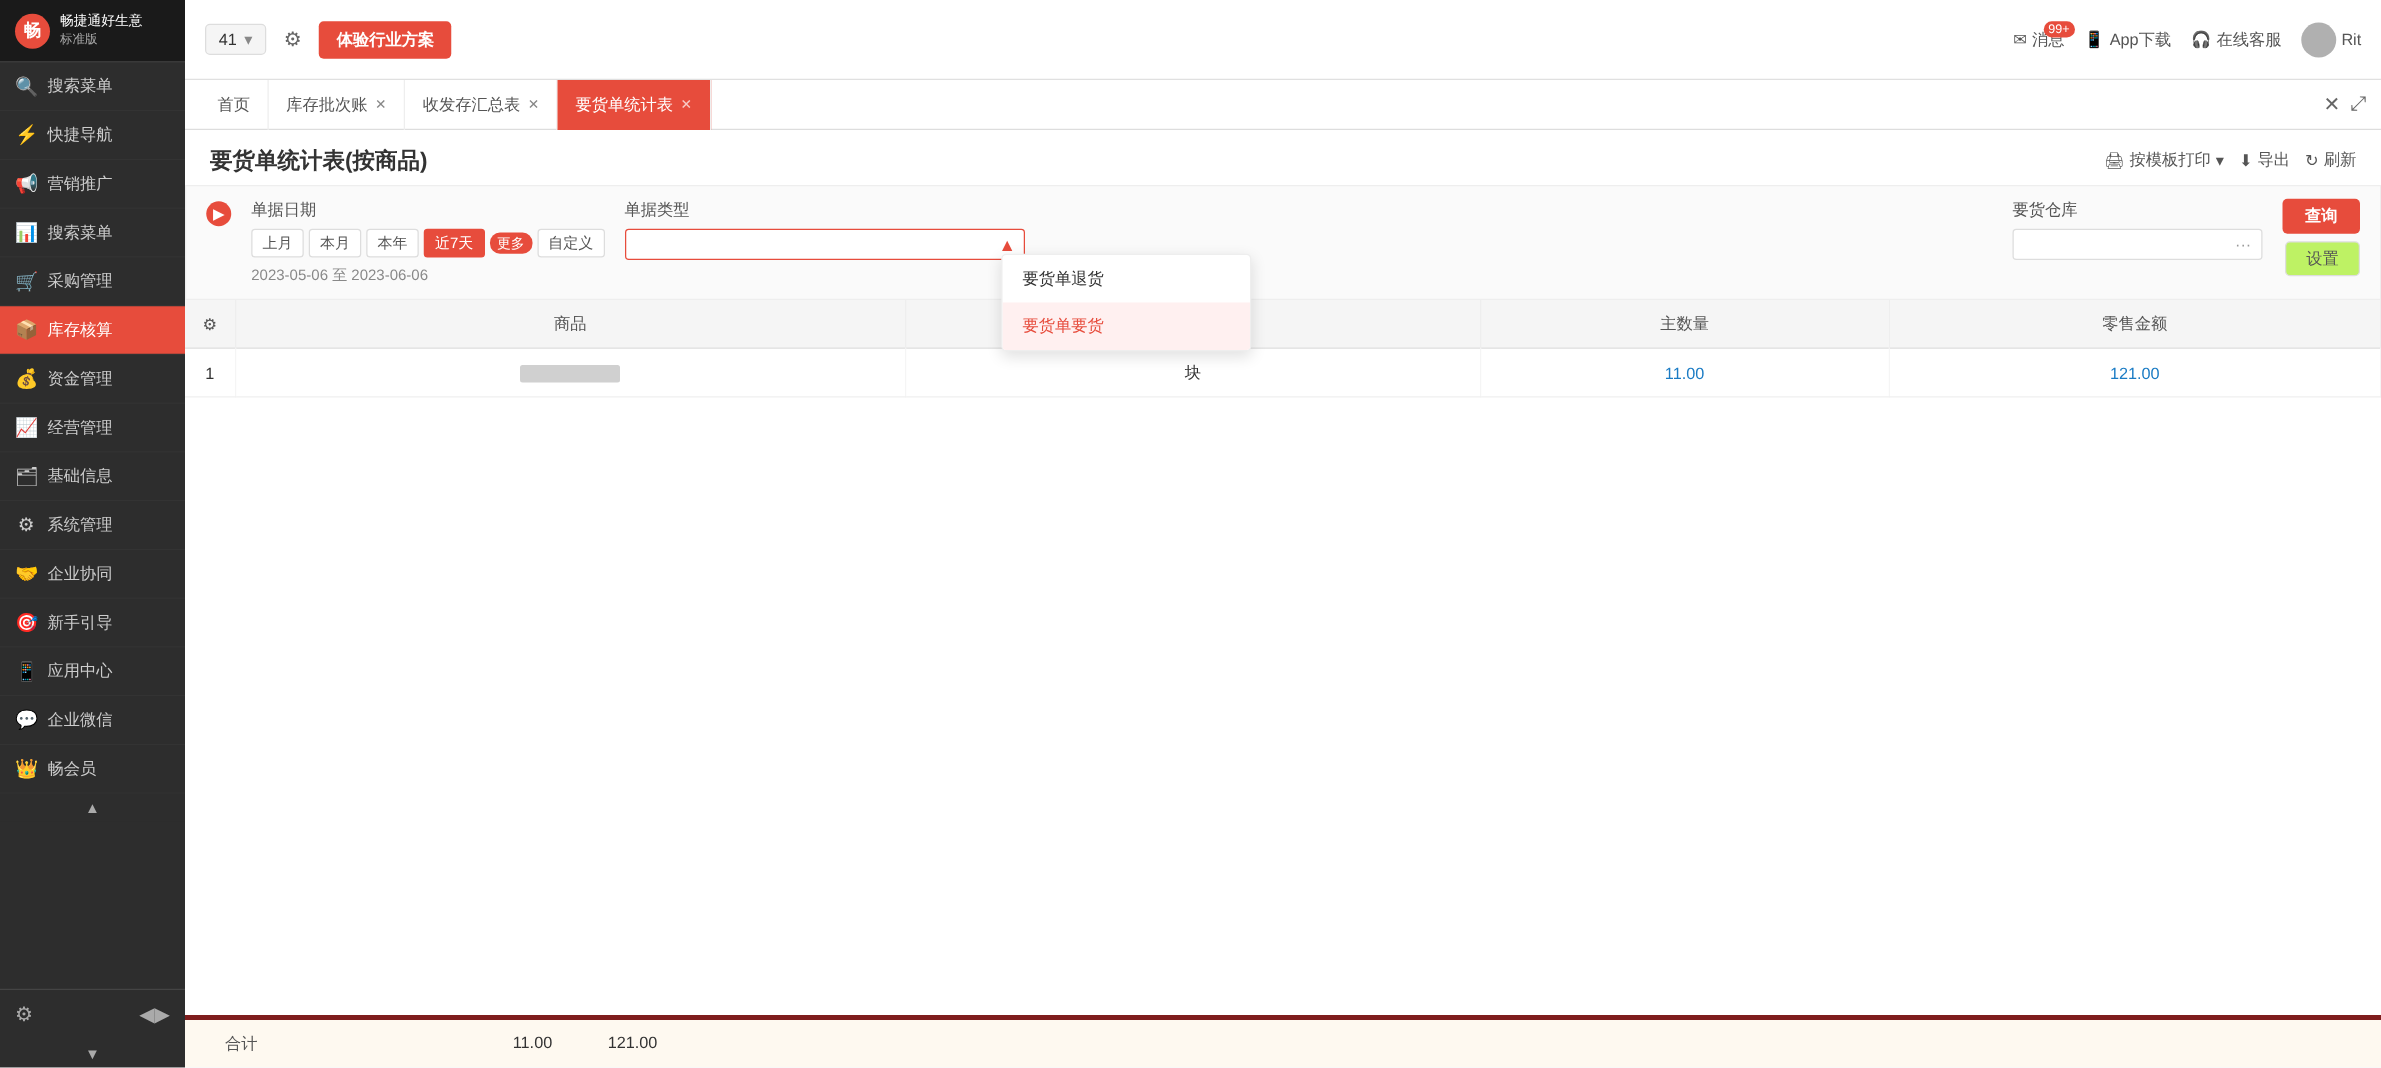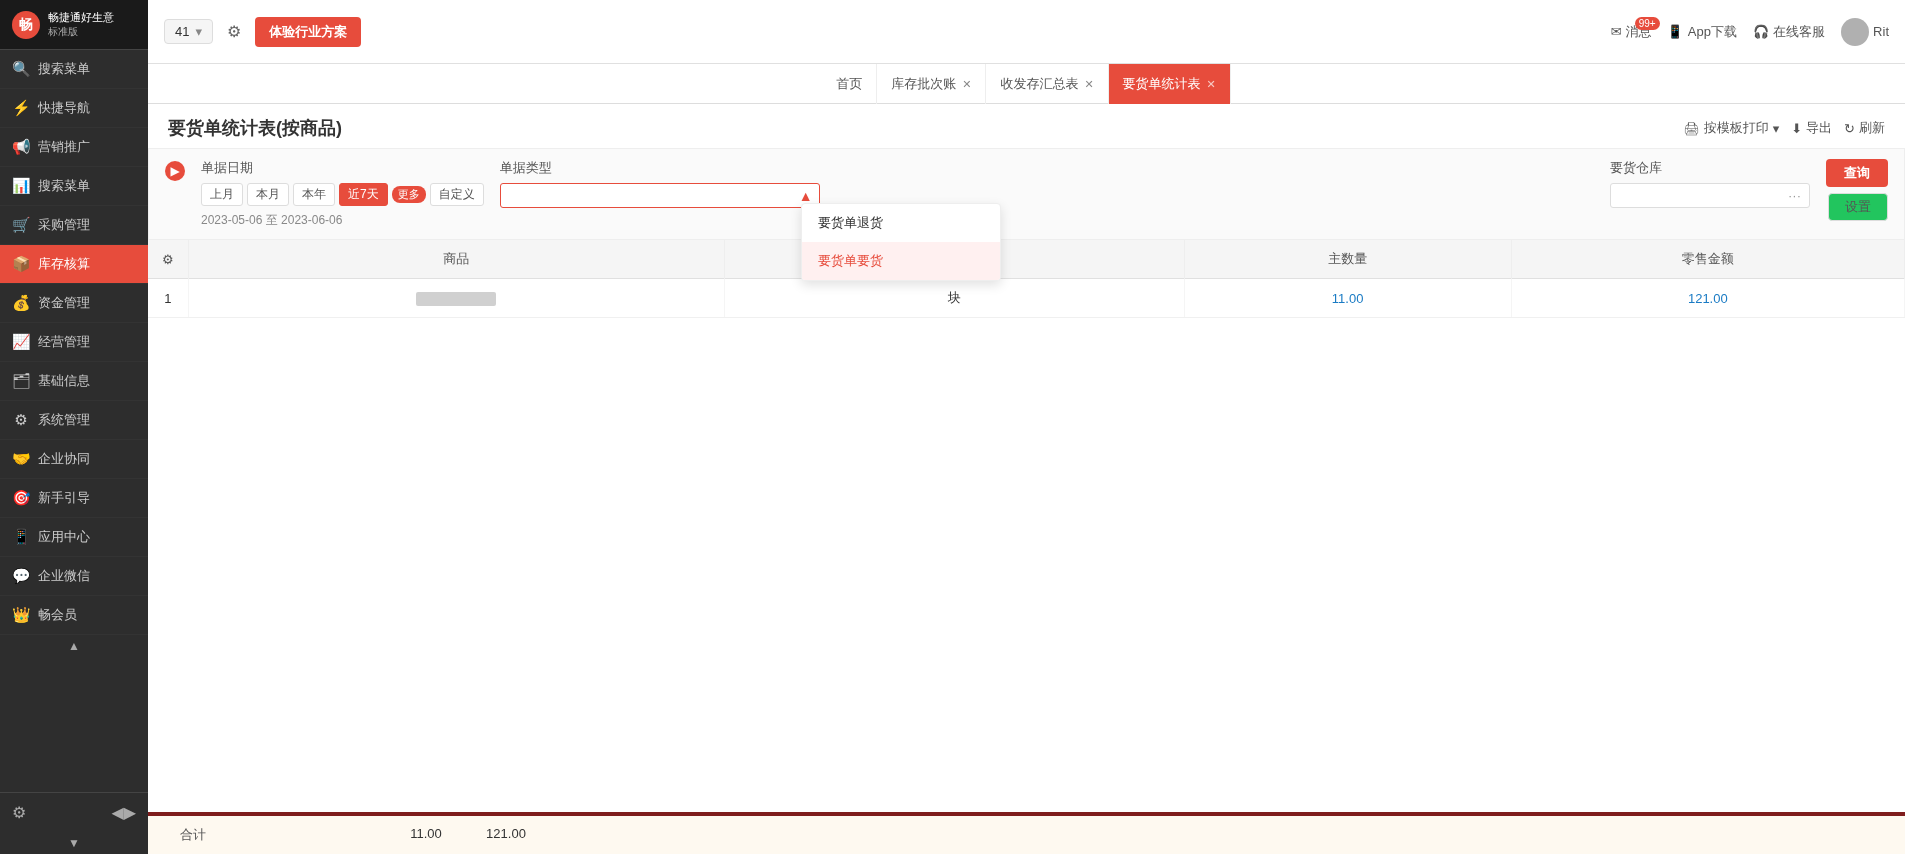--- a/index.html
+++ b/index.html
@@ -161,21 +161,20 @@
 
     
     .tabs-bar {
       background: white;
       display: flex;
       align-items: center;
       padding: 0 12px;
       border-bottom: 1px solid #ddd;
       height: 40px;
       gap: 0;
-      flex-direction: column;
     }
     .tab-item {
       display: flex;
       align-items: center;
       padding: 0 14px;
       height: 40px;
       cursor: pointer;
       font-size: 13px;
       color: #555;
       border-right: 1px solid #eee;
@@ -384,21 +383,21 @@
       color: white;
       border: none;
       border-radius: 4px;
       padding: 5px 18px;
       cursor: pointer;
       font-size: 13px;
       font-weight: bold;
       text-align: center;
     }
     .settings-btn {
-      background: #22c55e;
+      background: #bef264;
       color: #555;
       border: 1px solid #ddd;
       border-radius: 4px;
       padding: 4px 16px;
       cursor: pointer;
       font-size: 13px;
     }
 
     
     .dropdown-menu {

